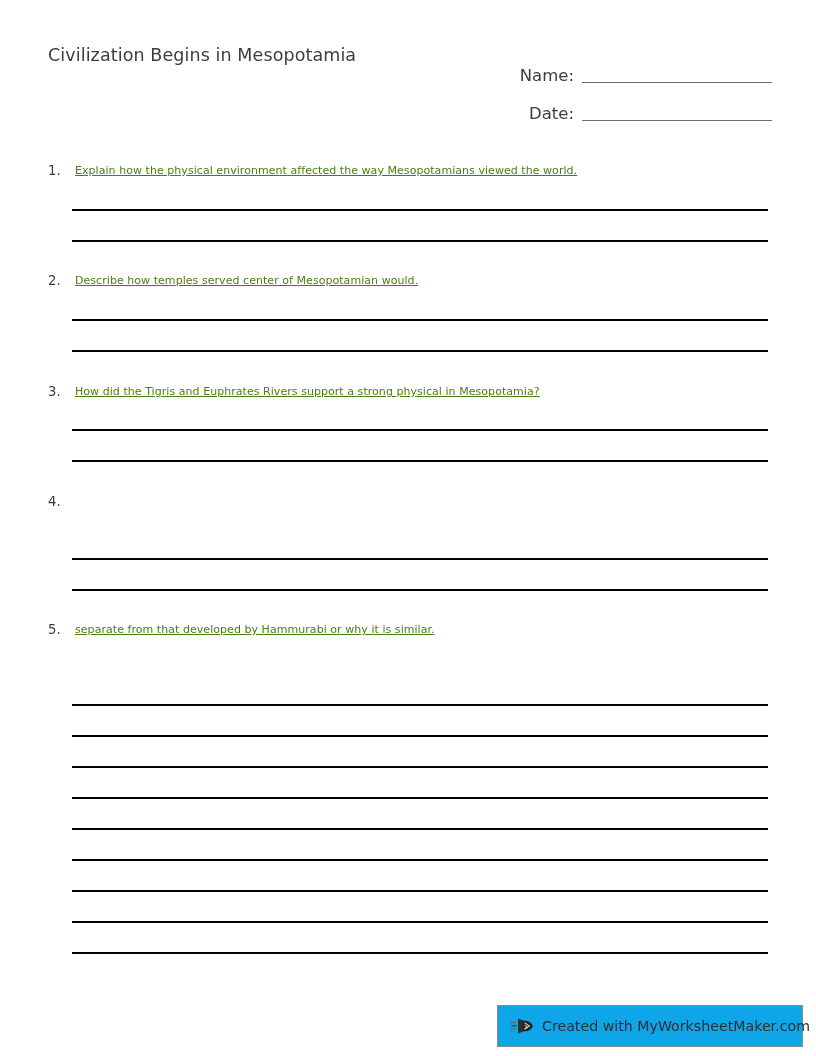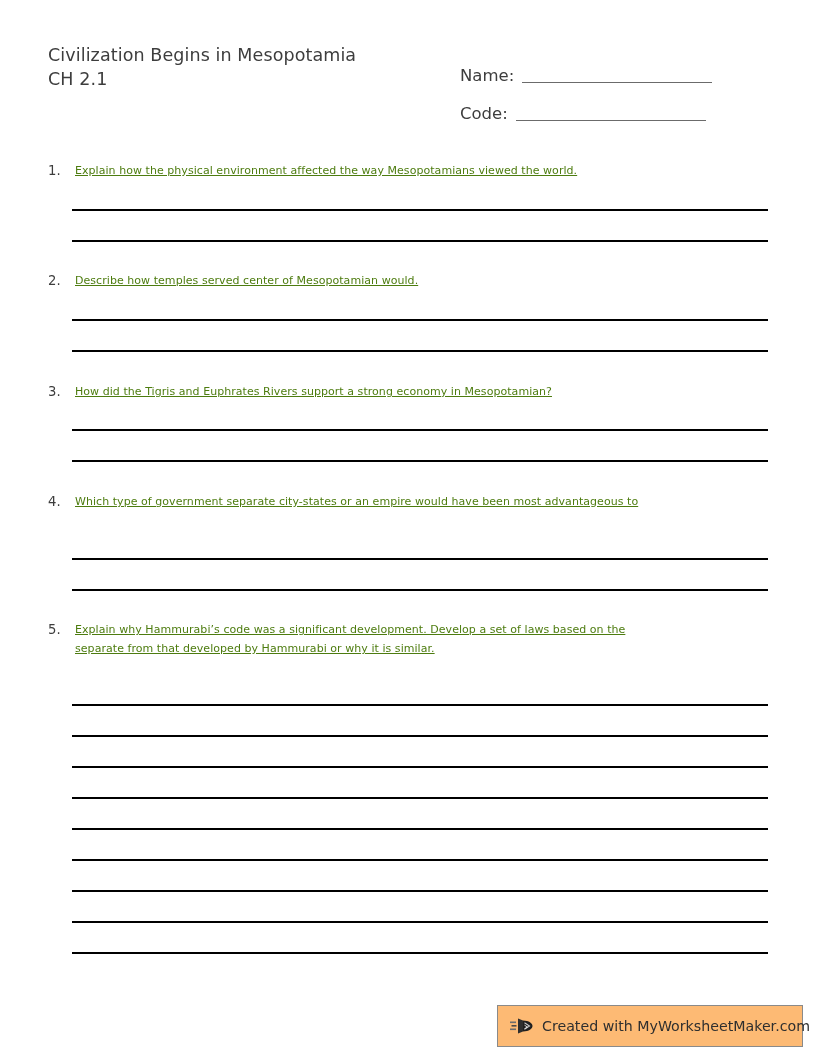--- a/index.html
+++ b/index.html
@@ -50,21 +50,21 @@
 
   .meta-block {
     position: absolute;
     left: 460px;
     top: 48px;
     width: 312px;
   }
   .meta-row {
     display: flex;
     align-items: flex-end;
-    justify-content: flex-start;
+    justify-content: flex-end;
     height: 38px;
   }
   .meta-label {
     font-size: 16.5px;
     line-height: 20px;
     color: #3d3d3d;
     text-align: right;
     padding-right: 8px;
     white-space: nowrap;
   }
@@ -123,21 +123,21 @@
   }
 
   
   .footer-badge {
     position: absolute;
     left: 497px;
     top: 1005px;
     width: 306px;
     height: 42px;
     border: 1.2px solid #8a8a8a;
-    background: #fdba74;
+    background: #0ea5e9;
     display: flex;
     align-items: center;
     box-sizing: border-box;
     padding-left: 12px;
   }
   .badge-logo {
     width: 26px;
     height: 24px;
     flex: 0 0 26px;
     margin-right: 6px;
@@ -152,30 +152,29 @@
 </style>
 </head>
 <body>
 
 <div class="page">
 
   <div class="header">
 
     <div class="title-block">
       <div class="title-line">Civilization Begins in Mesopotamia</div>
-      <div class="title-line">CH 2.1</div>
     </div>
 
     <div class="meta-block">
       <div class="meta-row">
         <span class="meta-label">Name:</span>
         <span class="meta-rule"></span>
       </div>
       <div class="meta-row">
-        <span class="meta-label">Code:</span>
+        <span class="meta-label">Date:</span>
         <span class="meta-rule"></span>
       </div>
     </div>
 
   </div>
 
   <div class="questions">
 
     <div class="question" style="top:161px;">
       <div class="q-head">
@@ -200,47 +199,45 @@
     </div>
     <div class="answer-lines" style="left:72px; top:319px;">
       <div class="answer-line" style="margin-top:0px;"></div>
       <div class="answer-line" style="margin-top:29px;"></div>
     </div>
 
     <div class="question" style="top:382px;">
       <div class="q-head">
         <span class="q-num">3.</span>
         <span class="q-text">
-          <span class="ln">How did the Tigris and Euphrates Rivers support a strong economy in Mesopotamian?</span>
+          <span class="ln">How did the Tigris and Euphrates Rivers support a strong physical in Mesopotamia?</span>
         </span>
       </div>
     </div>
     <div class="answer-lines" style="left:72px; top:429px;">
       <div class="answer-line" style="margin-top:0px;"></div>
       <div class="answer-line" style="margin-top:29px;"></div>
     </div>
 
     <div class="question" style="top:492px;">
       <div class="q-head">
         <span class="q-num">4.</span>
         <span class="q-text">
-          <span class="ln">Which type of government separate city-states or an empire would have been most advantageous to</span>
         </span>
       </div>
     </div>
     <div class="answer-lines" style="left:72px; top:558px;">
       <div class="answer-line" style="margin-top:0px;"></div>
       <div class="answer-line" style="margin-top:29px;"></div>
     </div>
 
     <div class="question" style="top:620px;">
       <div class="q-head">
         <span class="q-num">5.</span>
         <span class="q-text">
-          <span class="ln">Explain why Hammurabi’s code was a significant development. Develop a set of laws based on the</span>
           <span class="ln">separate from that developed by Hammurabi or why it is similar.</span>
         </span>
       </div>
     </div>
     <div class="answer-lines" style="left:72px; top:704px;">
       <div class="answer-line" style="margin-top:0px;"></div>
       <div class="answer-line" style="margin-top:29px;"></div>
       <div class="answer-line" style="margin-top:29px;"></div>
       <div class="answer-line" style="margin-top:29px;"></div>
       <div class="answer-line" style="margin-top:29px;"></div>

